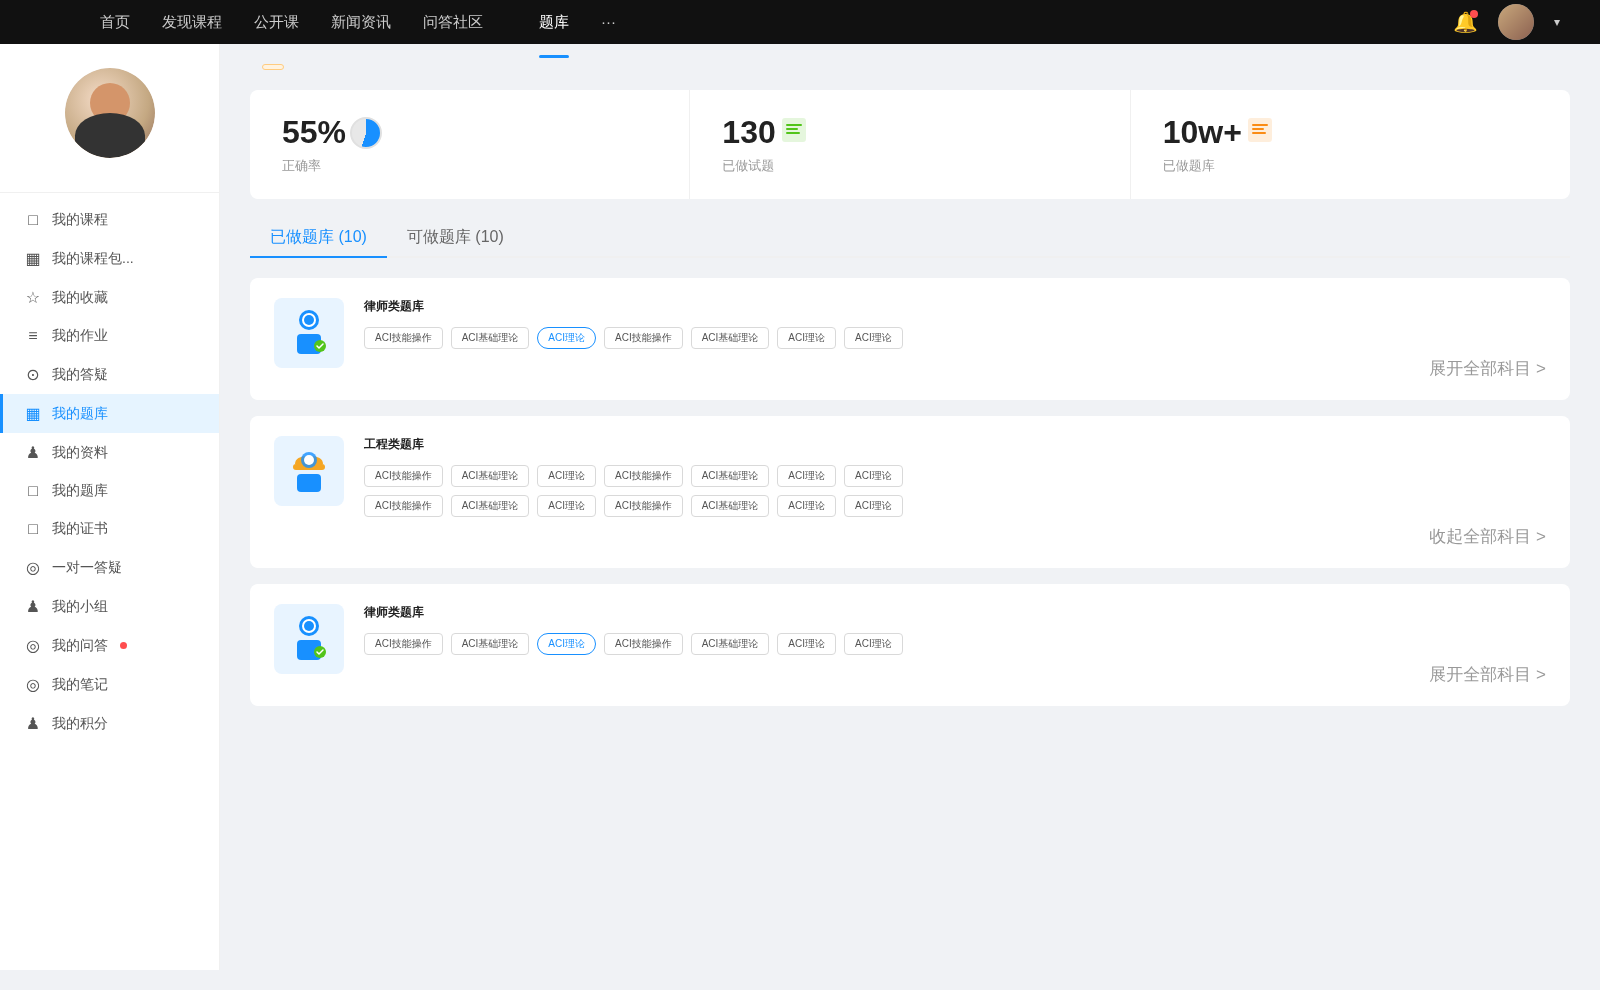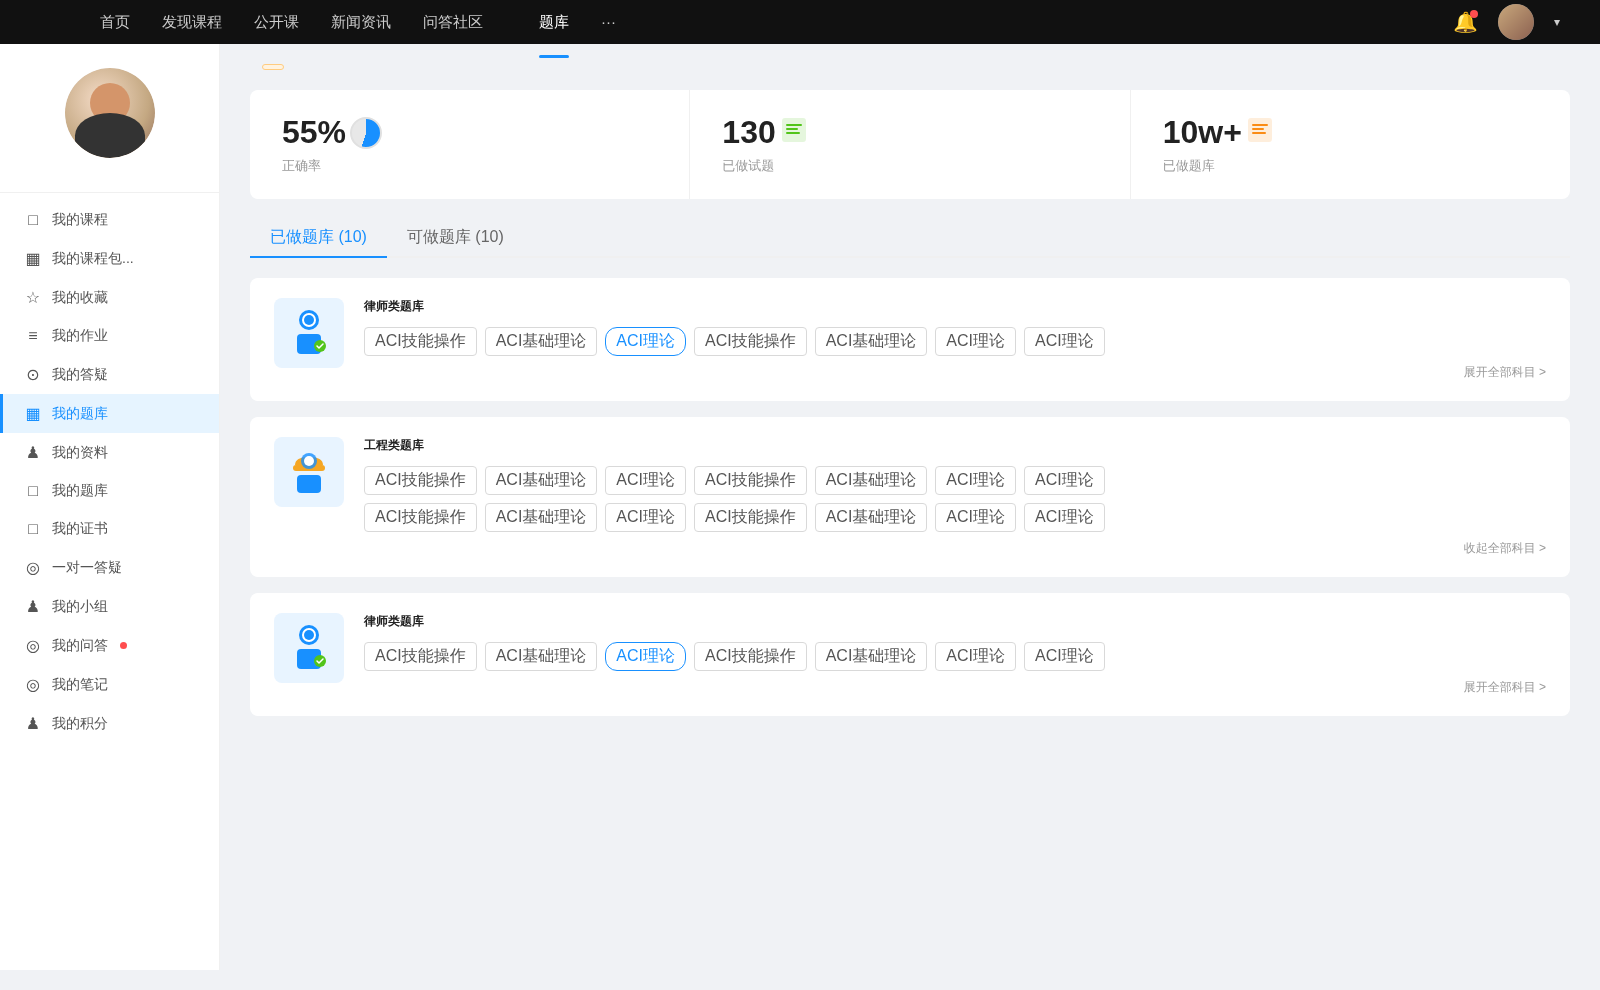--- a/index.html
+++ b/index.html
@@ -315,32 +315,32 @@
     .qbank-tags {
       display: flex;
       flex-wrap: wrap;
       gap: 8px;
       align-items: center;
     }
     .qbank-tag {
       border: 1px solid #d9d9d9;
       border-radius: 4px;
       padding: 3px 10px;
-      font-size: 16px;
+      font-size: 10px;
       color: #555;
       cursor: pointer;
       background: #fff;
     }
     .qbank-tag.selected {
       border-color: #1890ff;
       color: #1890ff;
       border-radius: 12px;
     }
     .qbank-expand {
-      font-size: 12px;
+      font-size: 17px;
       color: #999;
       cursor: pointer;
       text-align: right;
       margin-top: 8px;
     }
     .qbank-expand-row {
       display: flex;
       justify-content: flex-end;
     }
 

